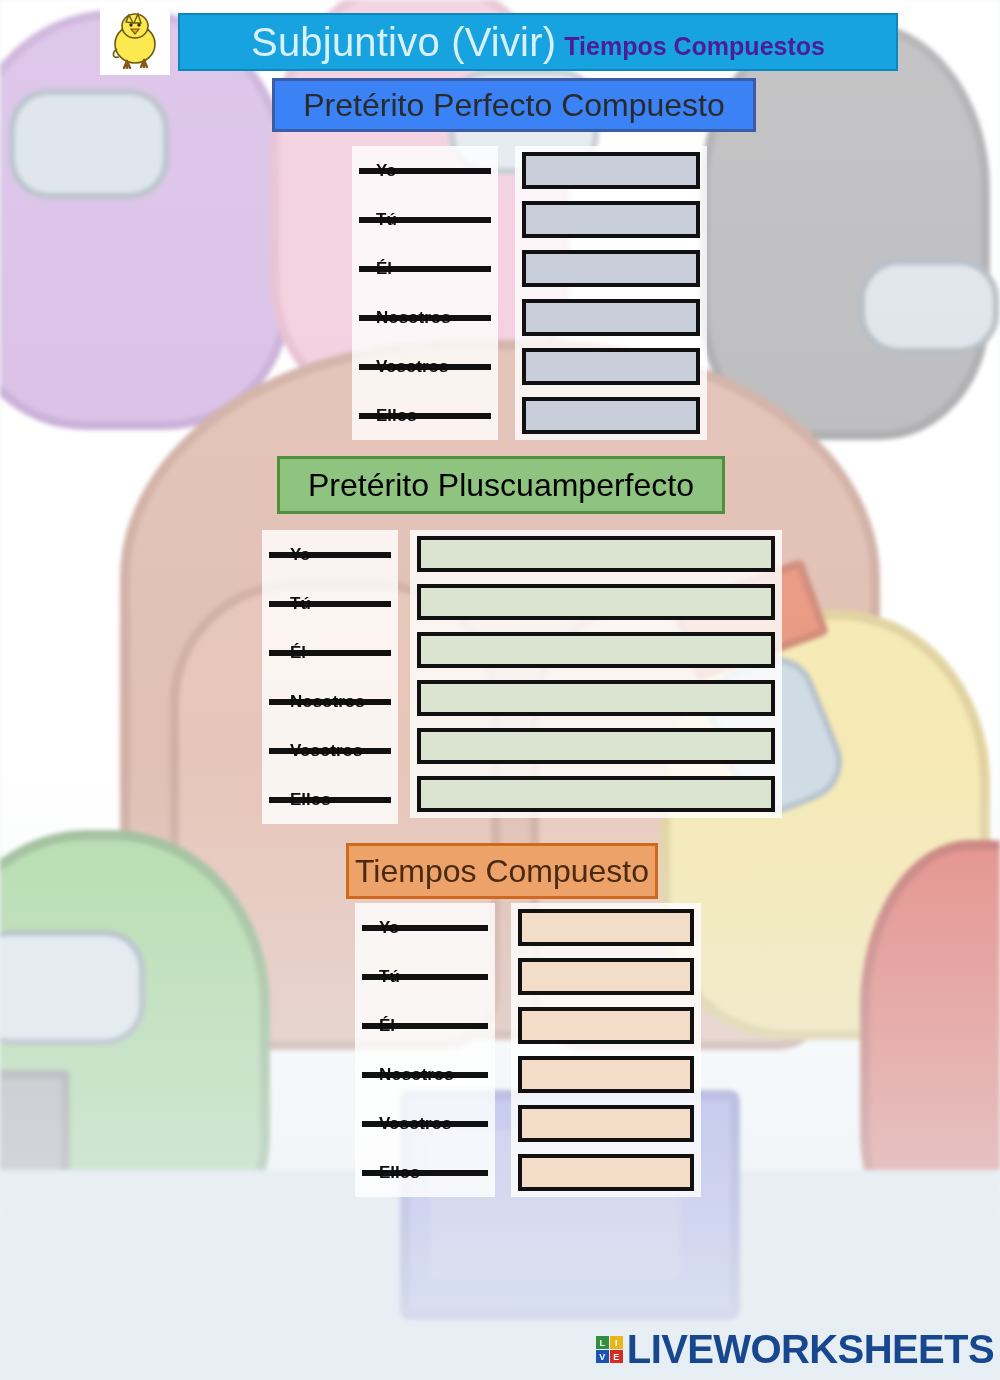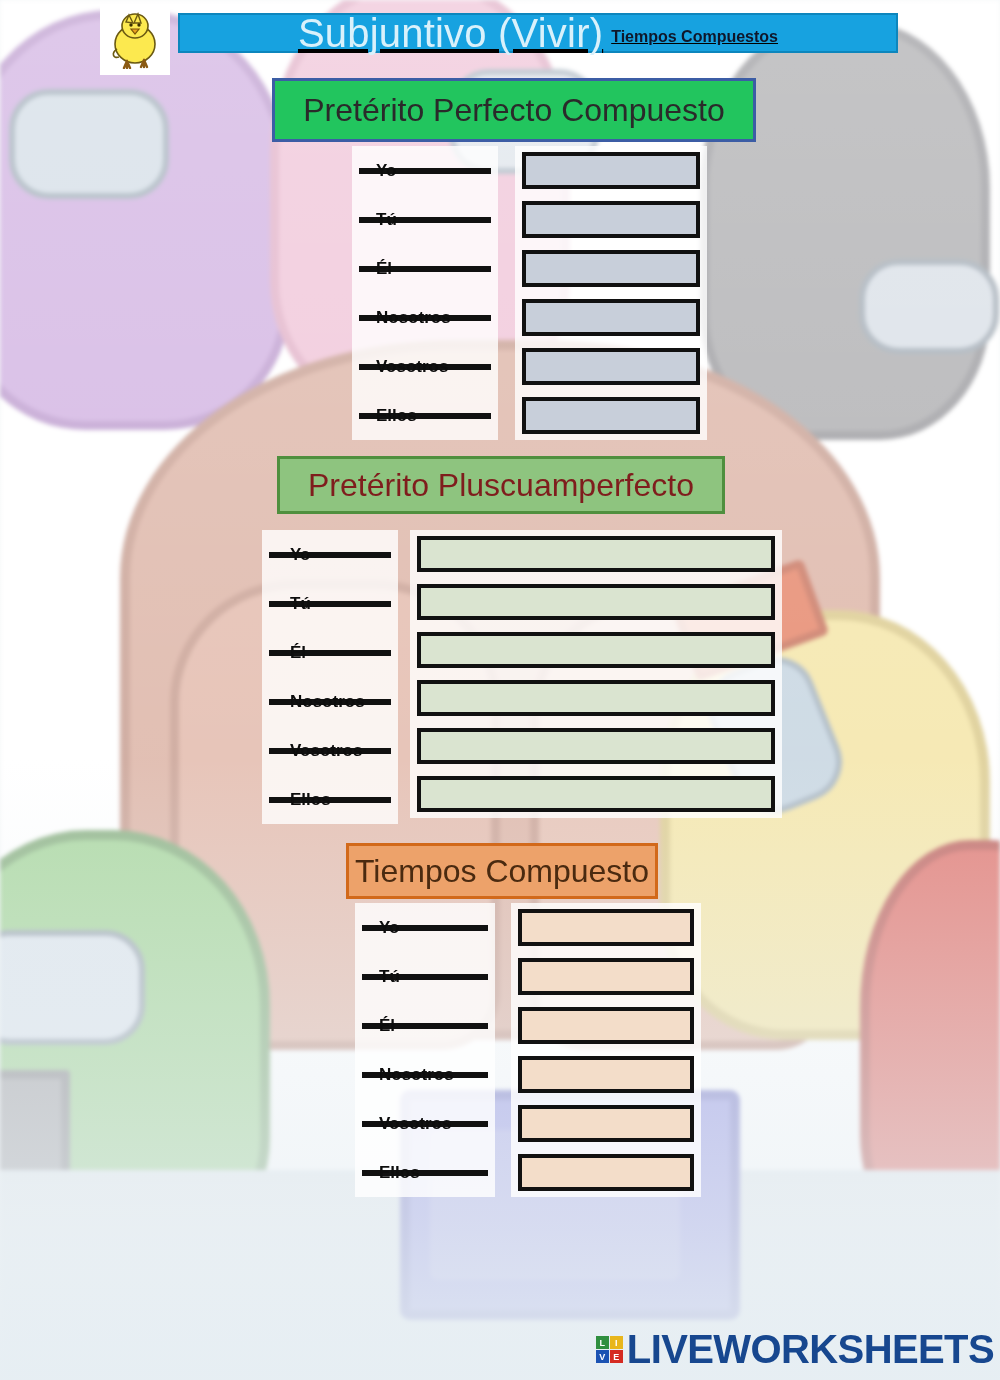--- a/index.html
+++ b/index.html
@@ -115,44 +115,43 @@
   #content { position: absolute; inset: 0; }
 
   .chick {
     position: absolute; left: 100px; top: 5px;
     width: 70px; height: 70px; background: #ffffff;
     display: flex; align-items: center; justify-content: center;
   }
 
   .title-bar {
     position: absolute; left: 178px; top: 13px;
-    width: 720px; height: 40px;
+    width: 720px; height: 58px;
     background: #17a2e0;
     border: 2px solid #0d86bd;
     display: flex; align-items: center; justify-content: center;
     white-space: nowrap;
-    text-decoration: underline;
   }
   .title-main {
     color: #d9f1fb; font-size: 40px; font-weight: 400; letter-spacing: .2px;
   }
   .title-sub {
-    color: #0f172a; font-size: 16px; font-weight: 700; margin-left: 8px;
+    color: #4c1d95; font-size: 25px; font-weight: 700; margin-left: 8px;
     position: relative; top: 4px;
   }
 
   .section-title {
     position: absolute;
     display: flex; align-items: center; justify-content: center;
     font-size: 32px; color: #2a2a2a; white-space: nowrap;
   }
-  .st-blue  { left: 272px; top: 78px;  width: 484px; height: 64px;
-              background: #22c55e; border: 3px solid #3c5da5; }
+  .st-blue  { left: 272px; top: 78px;  width: 484px; height: 54px;
+              background: #3b82f6; border: 3px solid #3c5da5; }
   .st-green { left: 277px; top: 456px; width: 448px; height: 58px;
-              background: #8ec47f; border: 3px solid #4f8f3e; color: #7f1d1d; }
+              background: #8ec47f; border: 3px solid #4f8f3e; color: #000000; }
   .st-orange{ left: 346px; top: 843px; width: 312px; height: 56px;
               background: #eda26a; border: 3px solid #d2691a; color: #4a2a10; }
 
   .table { position: absolute; display: flex; }
   .col-pron { display: flex; flex-direction: column; }
   .col-ans  { display: flex; flex-direction: column; }
 
   .pron-cell {
     background: rgba(255,255,255,0.80);
     padding: 22px 7px;

